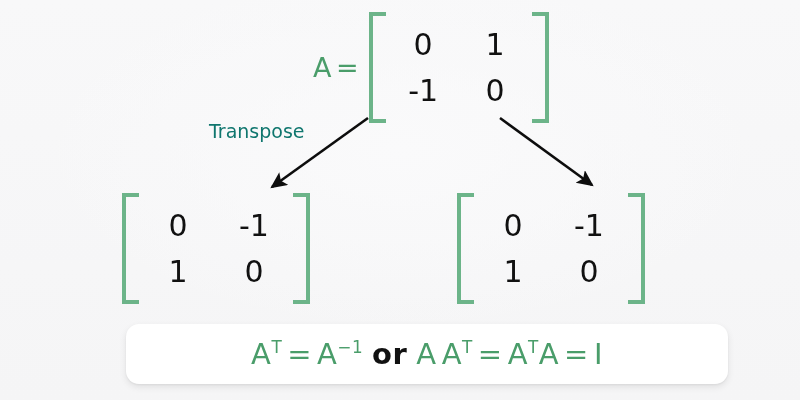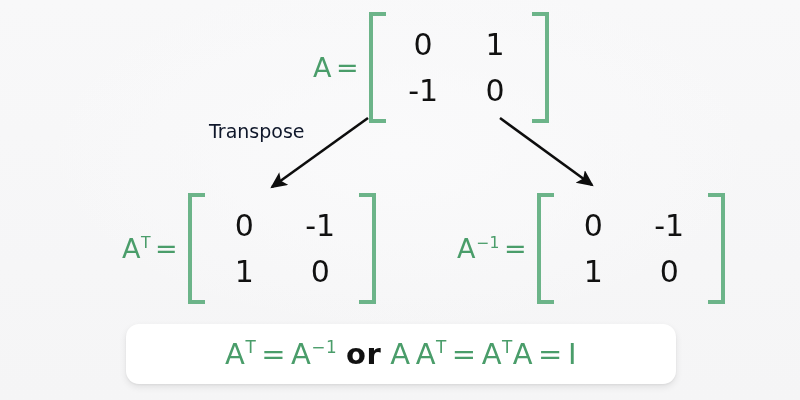--- a/index.html
+++ b/index.html
@@ -101,34 +101,34 @@
     position: absolute;
     left: 0;
     top: 0;
     width: 800px;
     height: 400px;
     pointer-events: none;
   }
 
   .arrow-label {
     position: absolute;
-    color: #0f172a;
+    color: #0f766e;
     font-size: 19px;
     font-family: "DejaVu Sans", sans-serif;
     white-space: nowrap;
   }
   #label-transpose { left: 209px; top: 120px; }
   #label-inverse   { left: 553px; top: 120px; }
 
   
   .conclusion-box {
     position: absolute;
     left: 126px;
     top: 324px;
-    width: 550px;
+    width: 602px;
     height: 60px;
     background: #ffffff;
     border-radius: 13px;
     box-shadow: 0 3px 7px rgba(0,0,0,0.09), 0 1px 2px rgba(0,0,0,0.05);
     display: flex;
     align-items: center;
     justify-content: center;
   }
   .conclusion-text {
     font-size: 29px;
@@ -163,35 +163,29 @@
     </div>
     <div class="matrix" id="matrix-a">
       <div class="cell">0</div>
       <div class="cell">1</div>
       <div class="cell">-1</div>
       <div class="cell">0</div>
     </div>
   </div>
 
   <div class="matrix-group" id="matrix-at-group">
-    <div class="matrix-label">
-      <span>A</span><sup>T</sup><span class="eq">=</span>
-    </div>
     <div class="matrix" id="matrix-at">
       <div class="cell">0</div>
       <div class="cell">-1</div>
       <div class="cell">1</div>
       <div class="cell">0</div>
     </div>
   </div>
 
   <div class="matrix-group" id="matrix-ainv-group">
-    <div class="matrix-label">
-      <span>A</span><sup>−1</sup><span class="eq">=</span>
-    </div>
     <div class="matrix" id="matrix-ainv">
       <div class="cell">0</div>
       <div class="cell">-1</div>
       <div class="cell">1</div>
       <div class="cell">0</div>
     </div>
   </div>
 
   <svg class="arrow-layer" viewBox="0 0 800 400">
     <defs>

